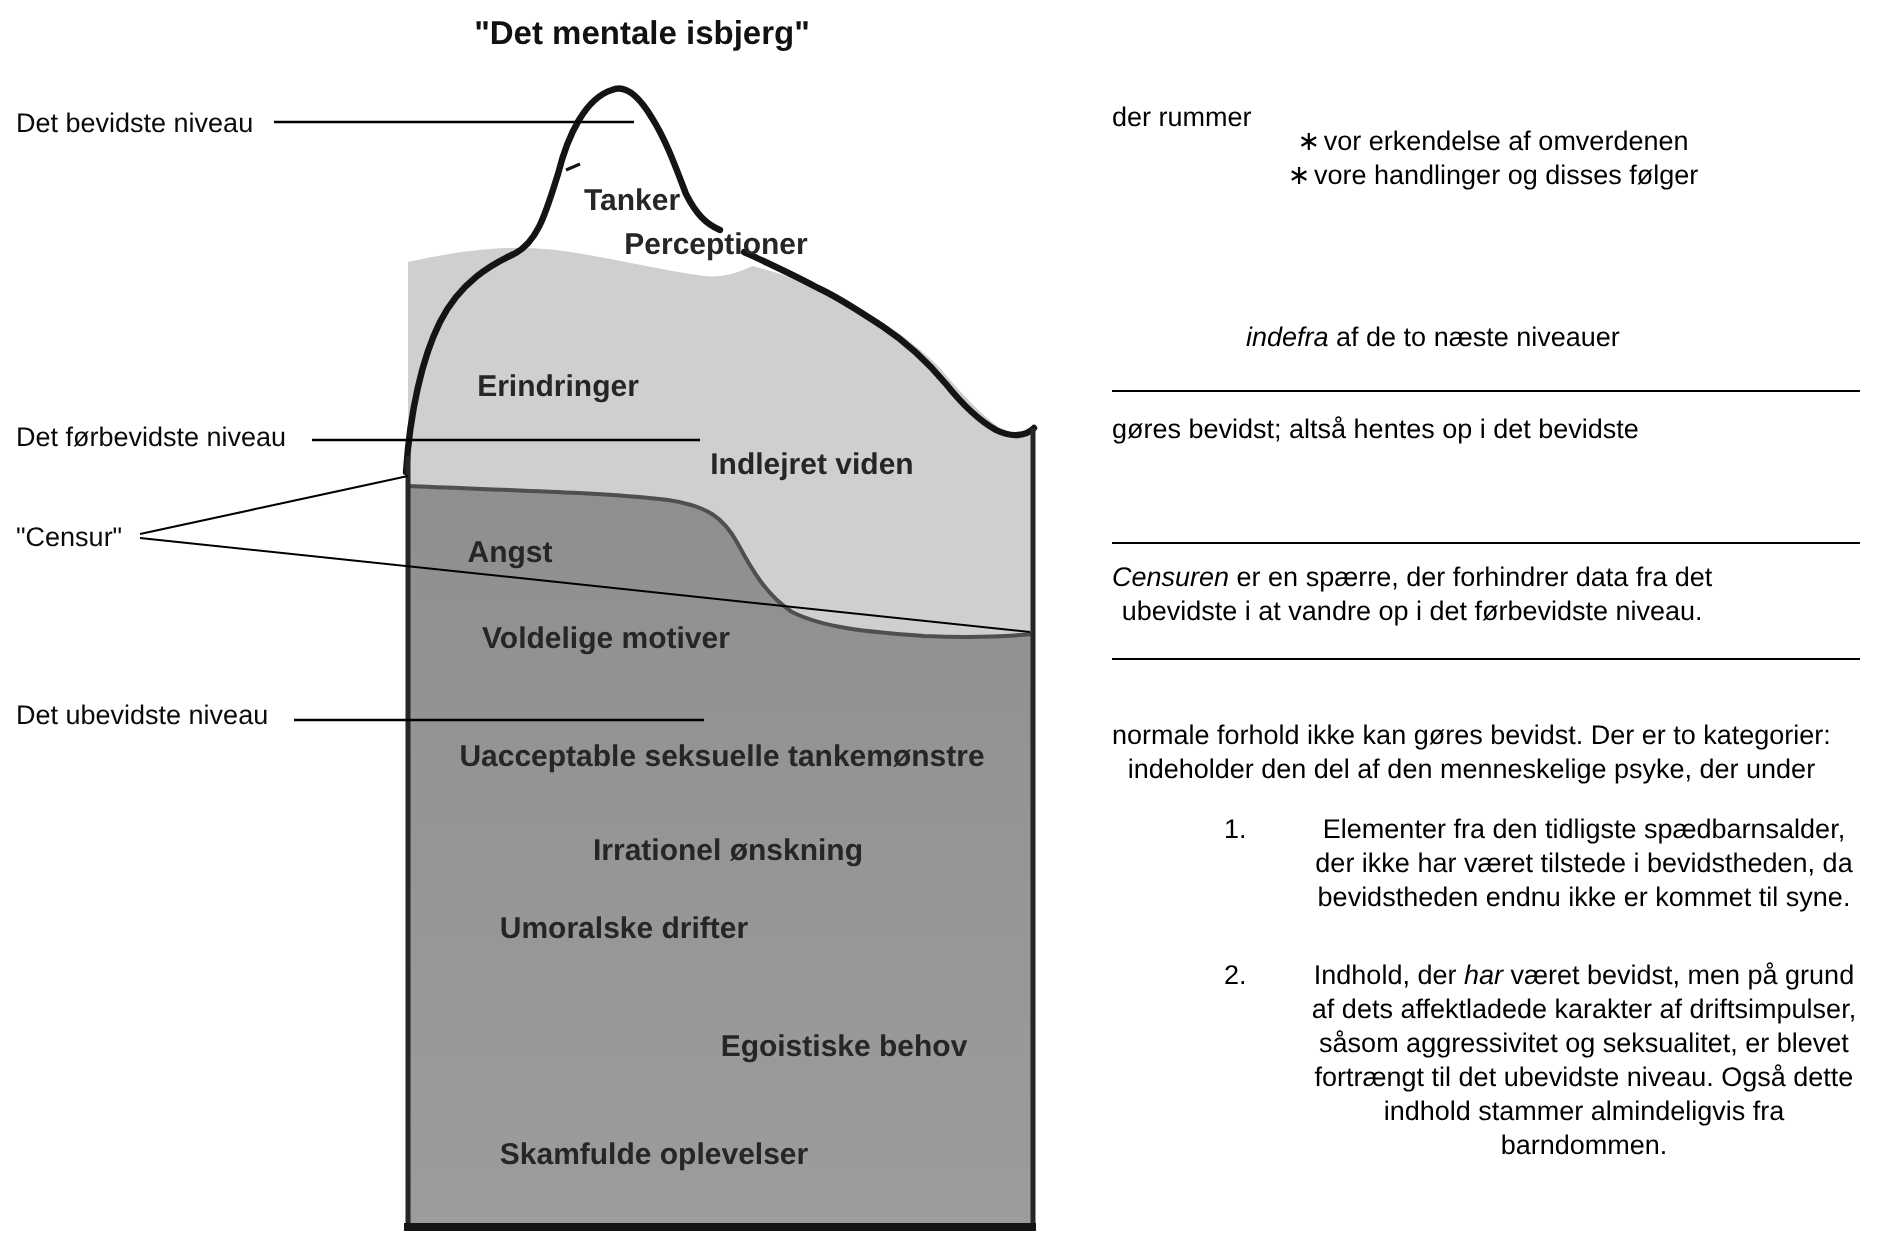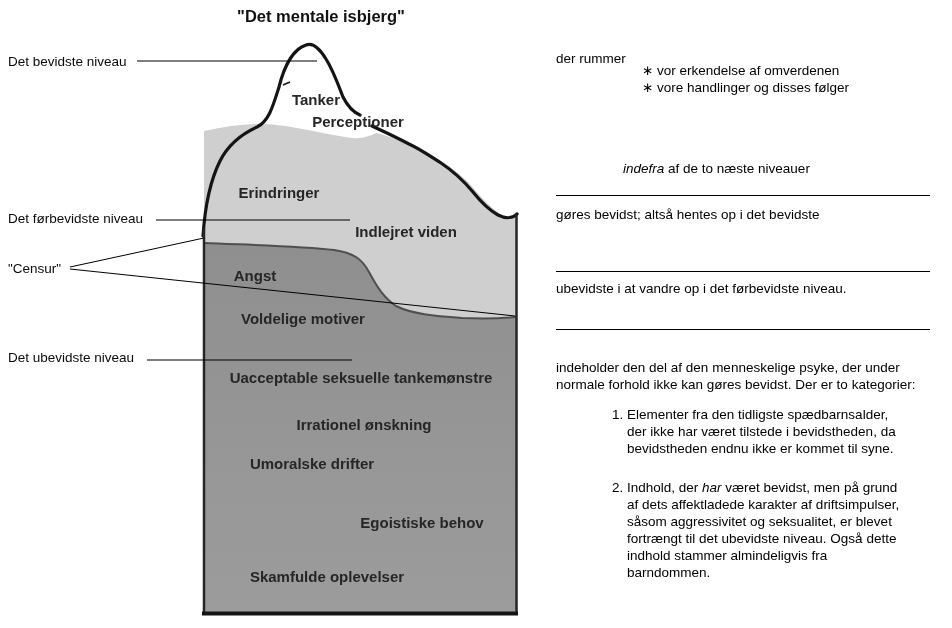--- a/index.html
+++ b/index.html
@@ -8,21 +8,21 @@
     font-family:"Liberation Sans","DejaVu Sans",sans-serif;
     color:#000;overflow:hidden;
   }
   .stage{position:absolute;left:0;top:0;width:952px;height:628px;}
   svg text{font-family:"Liberation Sans","DejaVu Sans",sans-serif;}
   .svg-title{font-size:16.5px;font-weight:bold;fill:#111;}
   .side-label{font-size:13.5px;fill:#0a0a0a;}
   .berg-label{font-size:15px;font-weight:bold;fill:#262626;}
   
   .rightcol{position:absolute;left:556px;top:0;width:396px;height:628px;font-size:13.5px;line-height:17px;}
-  .block{position:absolute;left:0;}
+  .block{position:absolute;left:0;text-align:center;}
   .rule{position:absolute;left:0;width:374px;border-top:1px solid #000;height:0;}
   .intro{position:absolute;left:0;top:0;white-space:nowrap;}
   .starlist{list-style:none;margin:12px;padding:0 0 0 74px;}
   .starlist li{line-height:17px;white-space:nowrap;}
   .star{display:inline-block;width:15px;}
   .ind2{padding-left:67px;margin-top:12px;}
   .ln{white-space:nowrap;}
   ol.cats{margin:0;padding:0 0 0 71px;width:330px;}
   ol.cats li{margin:0 0 22px 0;line-height:17px;}
   i{font-style:italic;}
@@ -129,28 +129,29 @@
 
     <div class="rule" style="top:195px;"></div>
 
     <div class="block" style="top:206px;">
       <div class="ln">gøres bevidst; altså hentes op i det bevidste</div>
     </div>
 
     <div class="rule" style="top:271px;"></div>
 
     <div class="block" style="top:280px;">
+      <div class="ln"><i>Censuren</i><span> er en spærre, der forhindrer data fra det</span></div>
       <div class="ln">ubevidste i at vandre op i det førbevidste niveau.</div>
     </div>
 
     <div class="rule" style="top:329px;"></div>
 
     <div class="block" style="top:359px;">
+      <div class="ln">normale forhold ikke kan gøres bevidst. Der er to kategorier:</div>
       <div class="ln">indeholder den del af den menneskelige psyke, der under</div>
-      <div class="ln">normale forhold ikke kan gøres bevidst. Der er to kategorier:</div>
     </div>
 
     <ol class="cats block" style="top:406px;">
       <li>
         <div class="ln">Elementer fra den tidligste spædbarnsalder,</div>
         <div class="ln">der ikke har været tilstede i bevidstheden, da</div>
         <div class="ln">bevidstheden endnu ikke er kommet til syne.</div>
       </li>
       <li>
         <div class="ln"><span>Indhold, der </span><i>har</i><span> været bevidst, men på grund</span></div>

